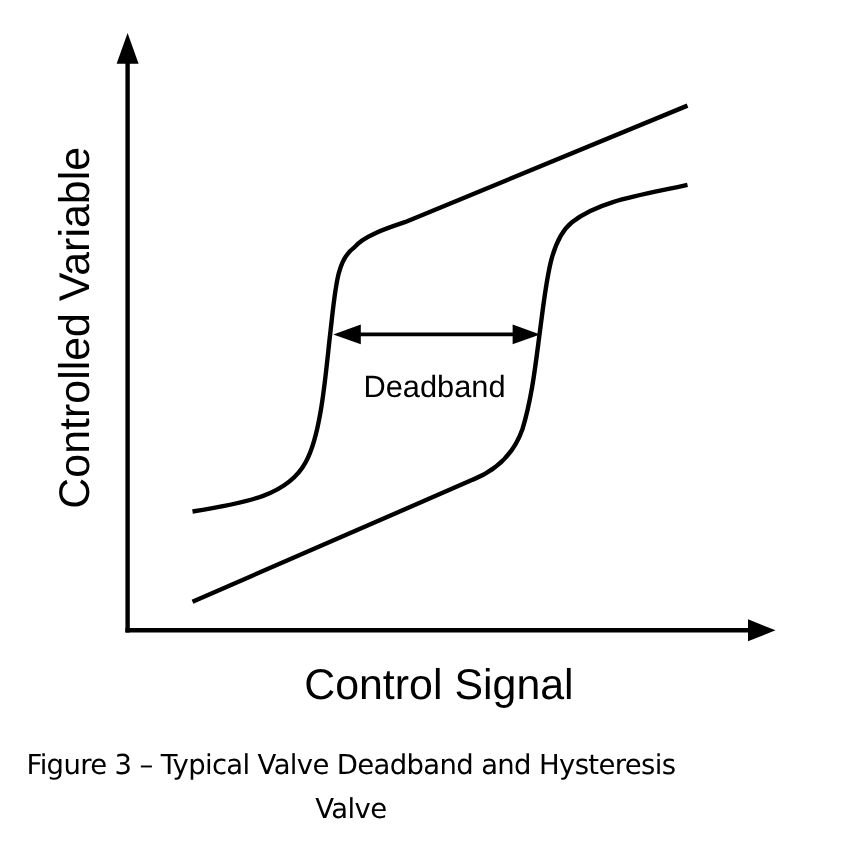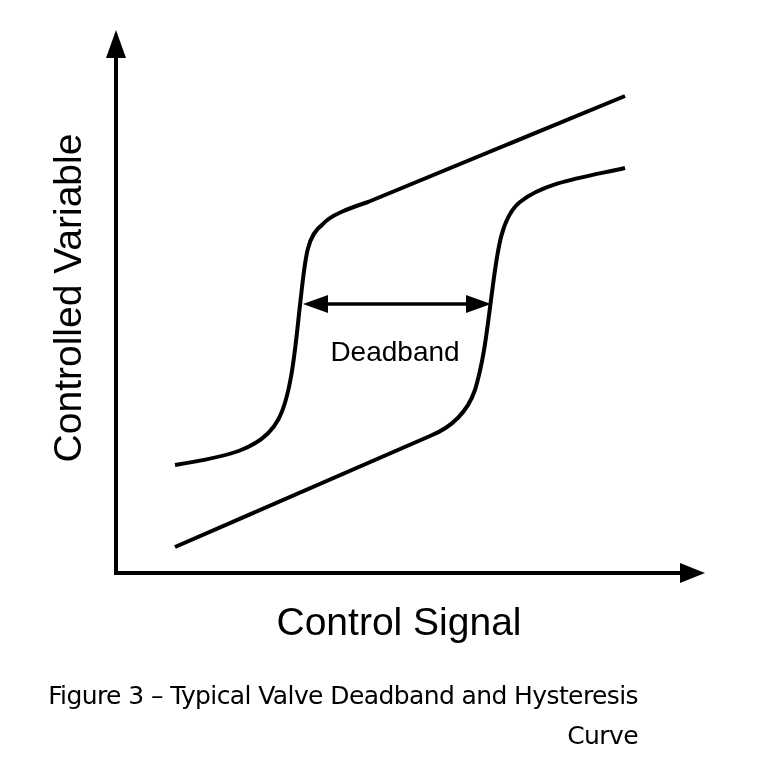--- a/index.html
+++ b/index.html
@@ -37,21 +37,21 @@
     .arrow-head { fill: #000000; }
     .svg-text {
       font-family: "Liberation Sans", sans-serif;
       fill: #000000;
     }
     #caption {
       position: absolute;
       left: 0;
       top: 676px;
       width: 638px;
-      text-align: right;
+      text-align: center;
       font-family: "DejaVu Sans", sans-serif;
       font-size: 25px;
       line-height: 40px;
       letter-spacing: -0.6px;
       color: #000000;
     }
     #caption .line { display: block; }
   </style>
 </head>
 <body>
@@ -90,14 +90,14 @@
 
   <text class="svg-text" x="395" y="361" font-size="28" text-anchor="middle">Deadband</text>
 
   <text class="svg-text" x="0" y="0" font-size="39" text-anchor="middle" transform="translate(81,298) rotate(-90)">Controlled Variable</text>
 
   <text class="svg-text" x="399" y="635" font-size="39" text-anchor="middle">Control Signal</text>
 </svg>
 
 <div id="caption">
   <span class="line">Figure 3 – Typical Valve Deadband and Hysteresis</span>
-  <span class="line">Curve</span>
+  <span class="line">Valve</span>
 </div>
 
 </body></html>

